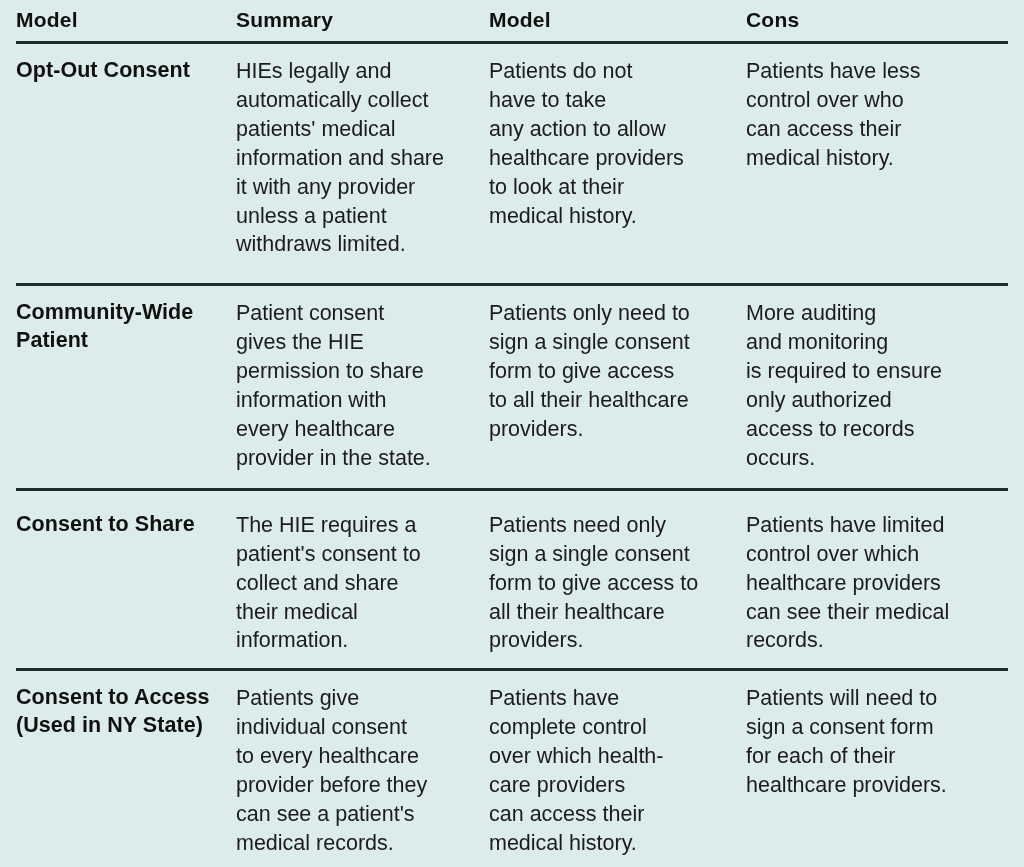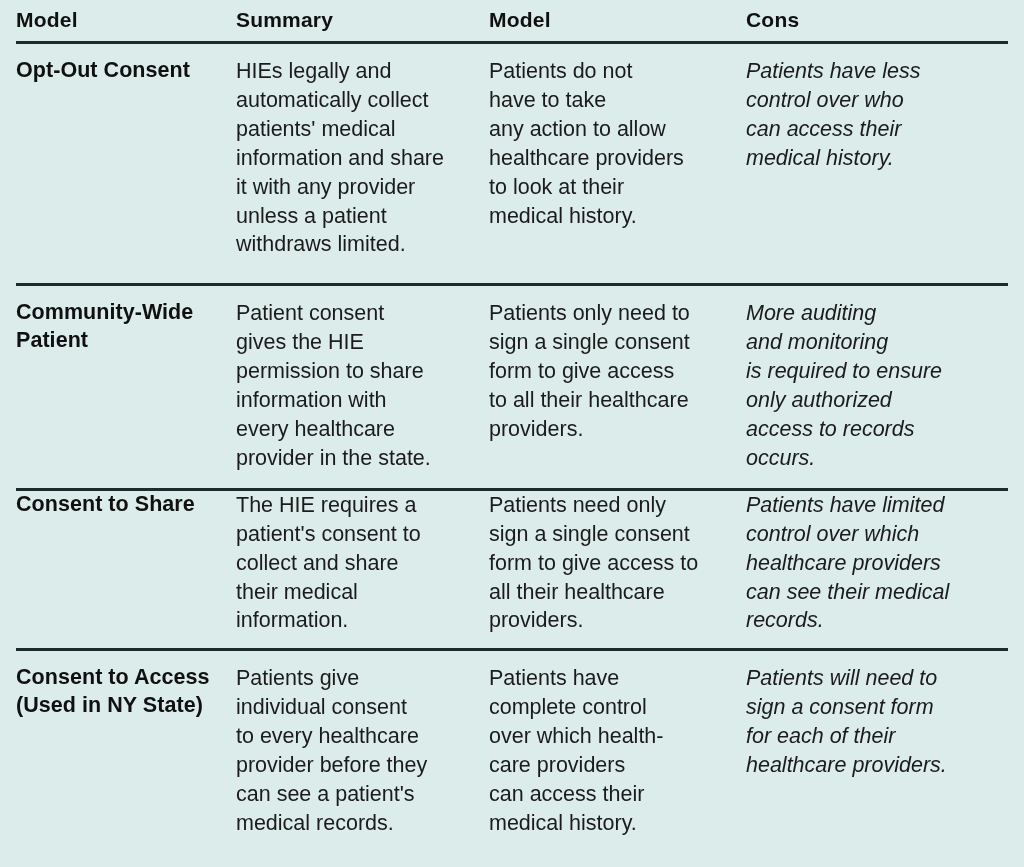--- a/index.html
+++ b/index.html
@@ -78,26 +78,26 @@
 
   
   thead th.h-model   { padding-left: 0; }
   thead th.h-summary { padding-left: 0; }
   thead th.h-pros    { padding-left: 0; }
   thead th.h-cons    { padding-left: 0; }
 
   tbody td.model-cell  { padding-left: 0; padding-right: 10px; }
   tbody td.sum-cell    { padding-left: 0; padding-right: 20px; }
   tbody td.pros-cell   { padding-left: 0; padding-right: 20px; }
-  tbody td.cons-cell   { padding-left: 0; padding-right: 10px; font-style: italic; }
+  tbody td.cons-cell   { padding-left: 0; padding-right: 10px; }
 
   
   tbody tr.row-0 td { padding-top: 13px; padding-bottom: 24px; }
   tbody tr.row-1 td { padding-top: 13px; padding-bottom: 15px; }
-  tbody tr.row-2 td { padding-top: 0; padding-bottom: 13px; }
+  tbody tr.row-2 td { padding-top: 20px; padding-bottom: 13px; }
   tbody tr.row-3 td { padding-top: 13px; padding-bottom: 10px; }
 </style>
 </head>
 <body>
 
 <div class="table-wrap">
   <table class="hie-table">
     <colgroup>
       <col class="c-model">
       <col class="c-summary">

